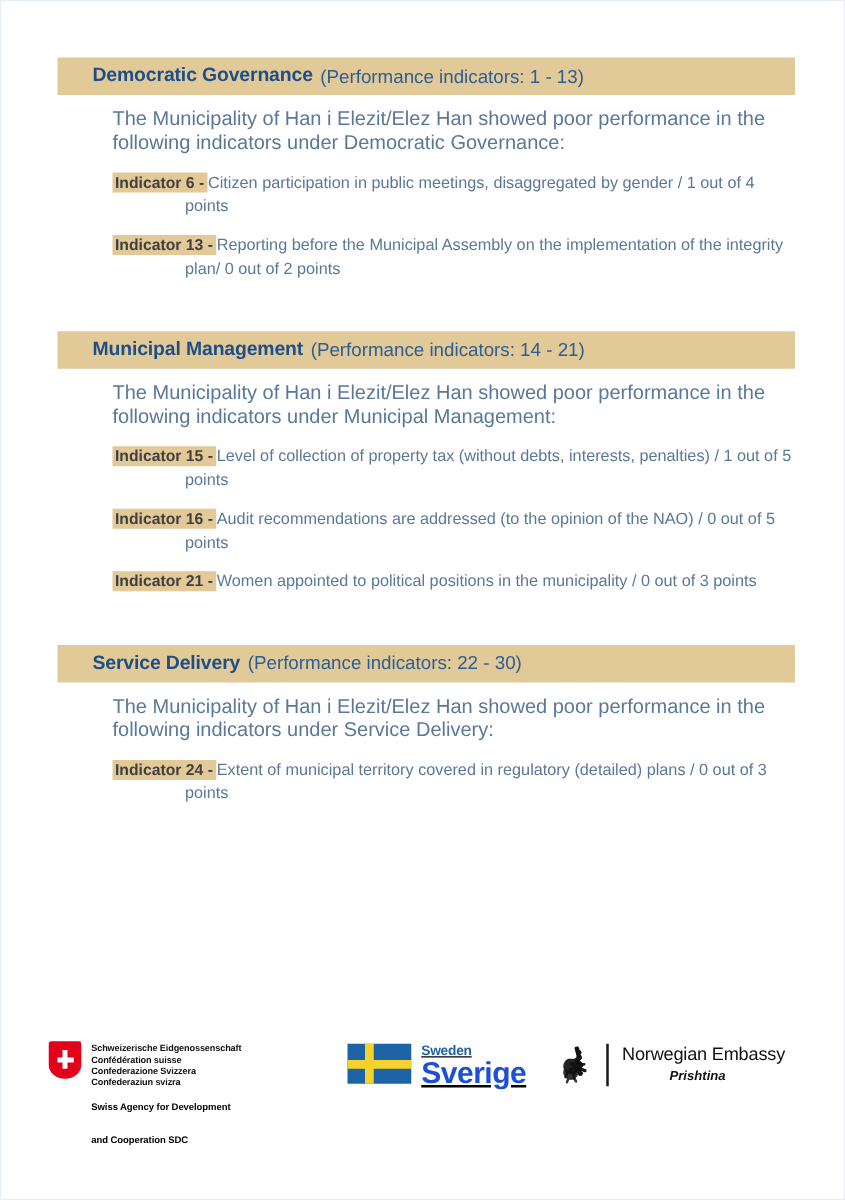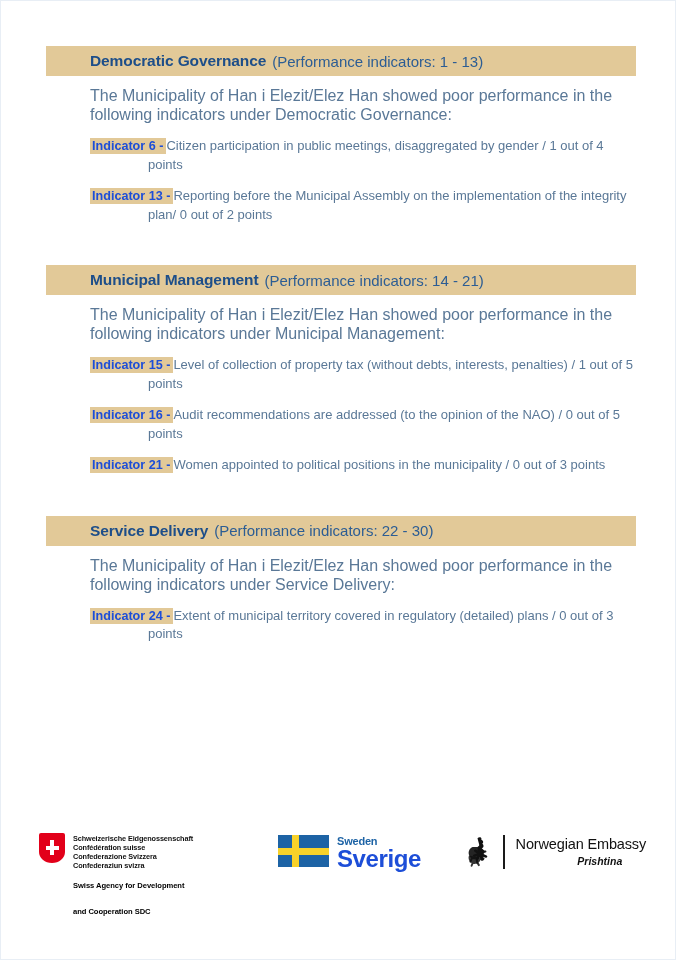--- a/index.html
+++ b/index.html
@@ -28,21 +28,21 @@
     width: 590px;
   }
 
   
   .section { margin-bottom: 0; }
   .sec-bar {
     background: #e2c998;
     height: 30px;
     display: flex;
     align-items: center;
-    padding-left: 44px;
+    padding-left: 28px;
     box-sizing: border-box;
   }
   .sec-title {
     font-size: 15.5px;
     font-weight: bold;
     color: #1d4e89;
     letter-spacing: -0.1px;
     white-space: nowrap;
   }
   .sec-range {
@@ -71,21 +71,21 @@
     font-size: 13px;
     line-height: 18.5px;
     color: #5a7897;
     margin-bottom: 11px;
     padding-left: 58px;
     text-indent: -58px;
     max-width: 552px;
   }
   .ind-label {
     background: #e2c998;
-    color: #1d4ed8;
+    color: #404040;
     font-weight: bold;
     font-size: 12.6px;
     padding: 1px 3px 1px 2px;
     white-space: nowrap;
   }
   .ind-text { color: #5a7897; }
 
   .gap { height: 30px; }
 
   
@@ -144,32 +144,32 @@
   
   .logo-sweden { left: 277px; top: 8px; }
   .se-flag {
     width: 51px; height: 32px;
     background: #1d63a5;
     position: relative;
     flex: 0 0 auto;
   }
   .se-flag .v { position: absolute; left: 14px; top: 0; width: 7px; height: 32px; background: #f8d22a; }
   .se-flag .h { position: absolute; left: 0; top: 12.5px; width: 51px; height: 7px; background: #f8d22a; }
-  .se-txt { margin-left: 8px; }
+  .se-txt { margin-left: 8px; text-decoration: underline; }
   .se-small {
     font-size: 11px; font-weight: bold; color: #1d63a5;
     line-height: 12px; letter-spacing: -0.2px;
   }
   .se-big {
     font-size: 24px; font-weight: bold; color: #1d4ed8;
     line-height: 21px; letter-spacing: -0.4px; margin-top: 1px;
   }
 
   
-  .logo-norway { left: 459px; top: 8px; align-items: center; text-align: center; }
+  .logo-norway { left: 441px; top: 8px; align-items: center; }
   .no-crest { width: 34px; height: 34px; flex: 0 0 auto; }
   .no-rule {
     width: 1.6px; height: 34px; background: #1a1a1a;
     margin: 0 11px 0 9px; flex: 0 0 auto;
   }
   .no-txt { padding-bottom: 1px; }
   .no-main {
     font-size: 14.5px; color: #111; line-height: 17px;
     letter-spacing: -0.15px; white-space: nowrap;
   }

